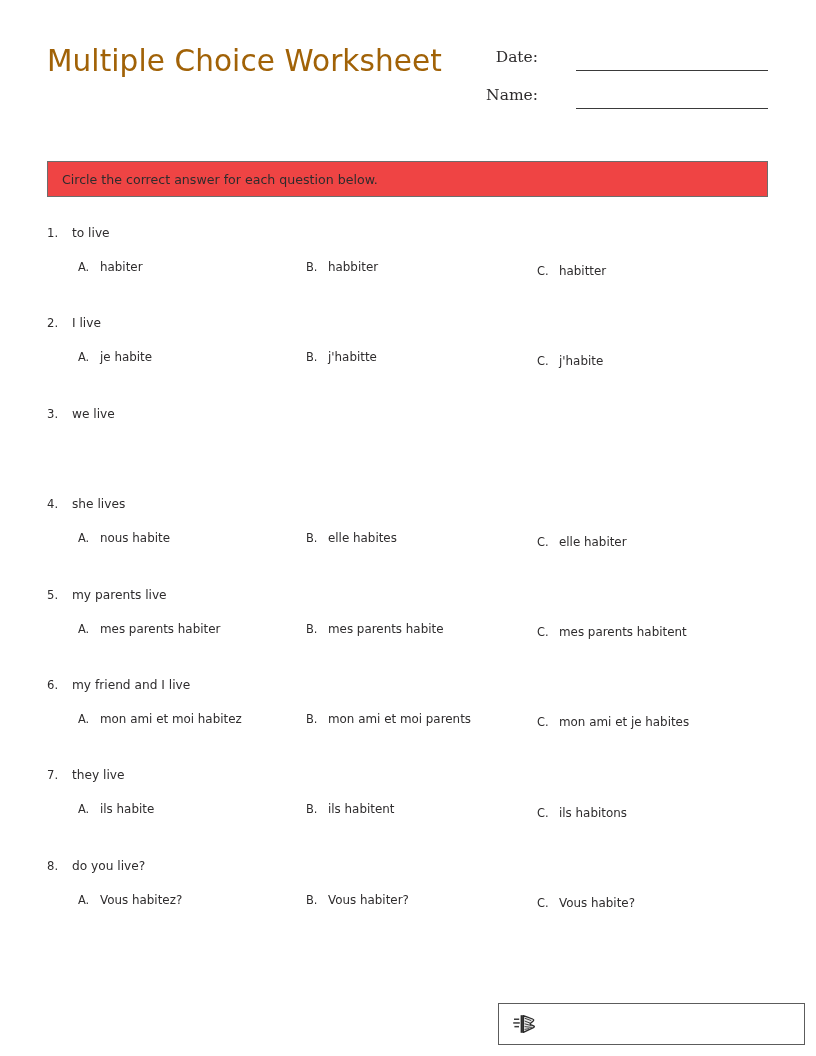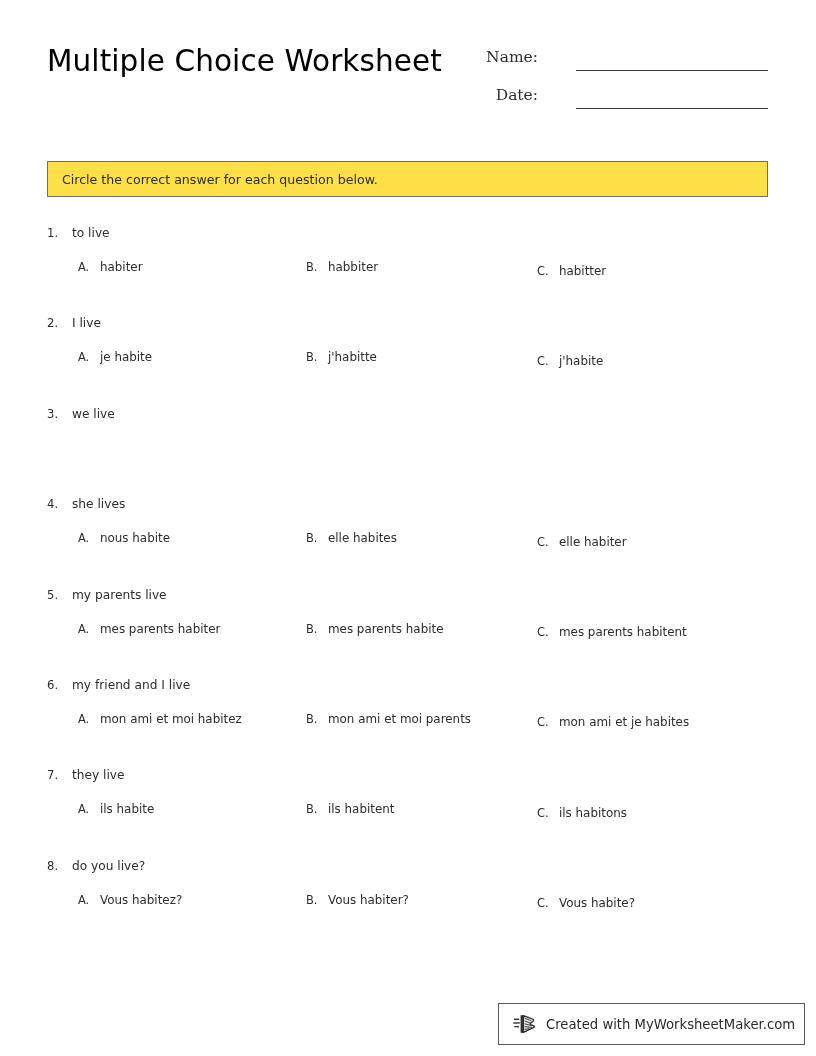--- a/index.html
+++ b/index.html
@@ -24,21 +24,21 @@
     height: 140px;
   }
   .worksheet-title {
     position: absolute;
     left: 47px;
     top: 44px;
     font-family: "DejaVu Sans", sans-serif;
     font-size: 29.5px;
     font-weight: 400;
     letter-spacing: 0.1px;
-    color: #000000;
+    color: #a16207;
     white-space: nowrap;
   }
   .namedate {
     position: absolute;
     left: 500px;
     top: 48px;
     width: 280px;
   }
   .nd-row {
     position: relative;
@@ -64,21 +64,21 @@
 
   
   .instruction-box {
     position: absolute;
     left: 47px;
     top: 161px;
     width: 721px;
     height: 36px;
     border: 1px solid #6d6d6d;
     box-sizing: border-box;
-    background: #fde047;
+    background: #ef4444;
   }
   .instruction-text {
     position: absolute;
     left: 14px;
     top: 10px;
     font-size: 12.6px;
     color: #2e2c2d;
     white-space: nowrap;
   }
 
@@ -171,25 +171,25 @@
   }
 </style>
 </head>
 <body>
 
 <div class="header">
   <div class="worksheet-title">Multiple Choice Worksheet</div>
 
   <div class="namedate">
     <div class="nd-row">
+      <span class="nd-label">Date:</span>
+      <span class="nd-line"></span>
+    </div>
+    <div class="nd-row">
       <span class="nd-label">Name:</span>
-      <span class="nd-line"></span>
-    </div>
-    <div class="nd-row">
-      <span class="nd-label">Date:</span>
       <span class="nd-line"></span>
     </div>
   </div>
 </div>
 
 <div class="instruction-box">
   <span class="instruction-text">Circle the correct answer for each question below.</span>
 </div>
 
 <div class="questions" id="questions-container">
@@ -265,15 +265,14 @@
       <rect x="7.6" y="4.2" width="2.3" height="17.6" fill="#2b2b2b"></rect>
       <path d="M10.4 4.6 L19.6 8.0 Q21.6 8.8 20.0 10.2 L17.6 12.2 Q16.4 13.2 18.2 13.9 L20.6 14.9 Q22.2 15.6 20.4 16.6 L10.4 21.4 Z" fill="#e9e9e9" stroke="#2b2b2b" stroke-width="1.3" stroke-linejoin="round"></path>
       <g stroke="#2b2b2b" stroke-width="0.9" fill="none">
         <path d="M11.6 7.2 L18.2 9.6"></path>
         <path d="M11.6 10.0 L17.4 12.2"></path>
         <path d="M11.6 12.8 L18.4 14.6"></path>
         <path d="M11.6 15.6 L18.8 16.4"></path>
         <path d="M11.6 18.4 L16.2 17.6"></path>
       </g>
     </svg>
-    <span class="badge-text">Created with MyWorksheetMaker.com</span>
   </div>
 </div>
 
 </body></html>

